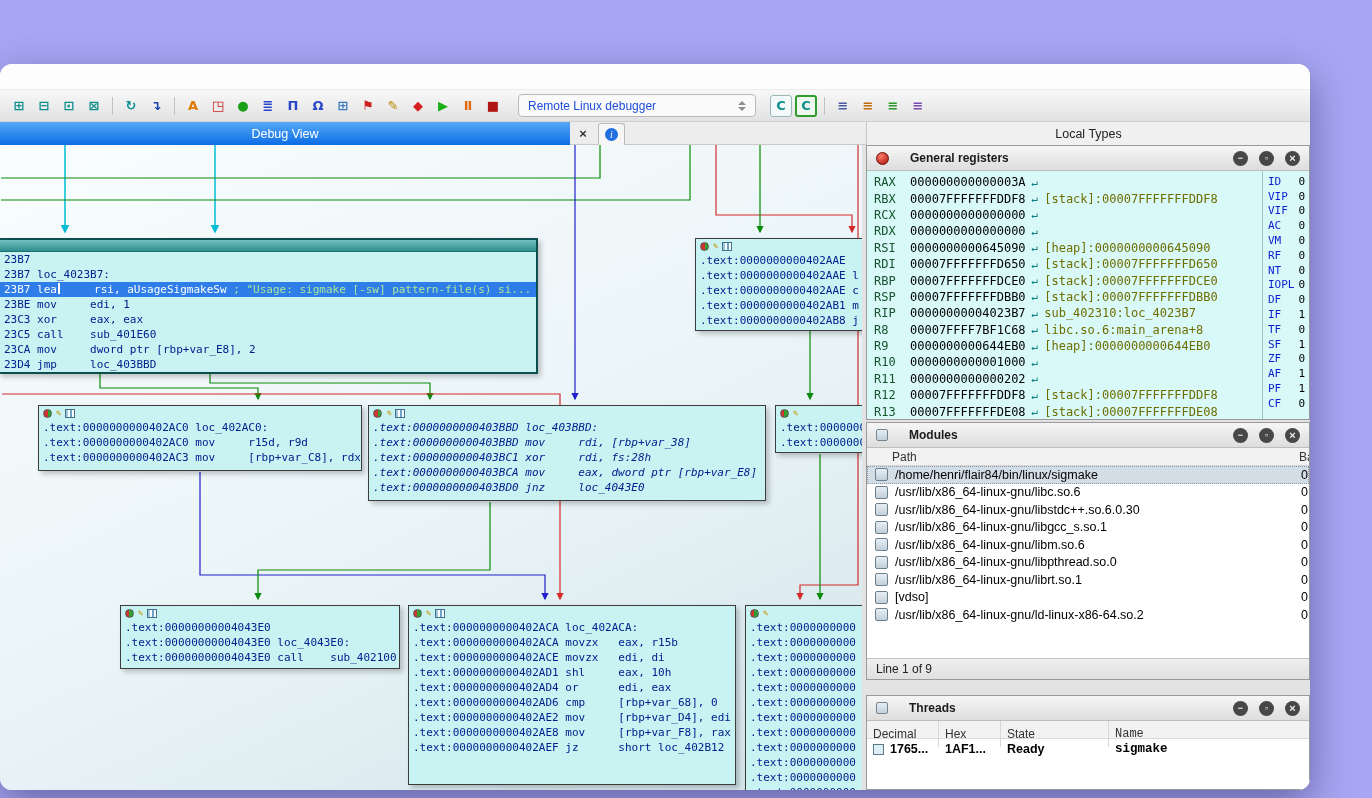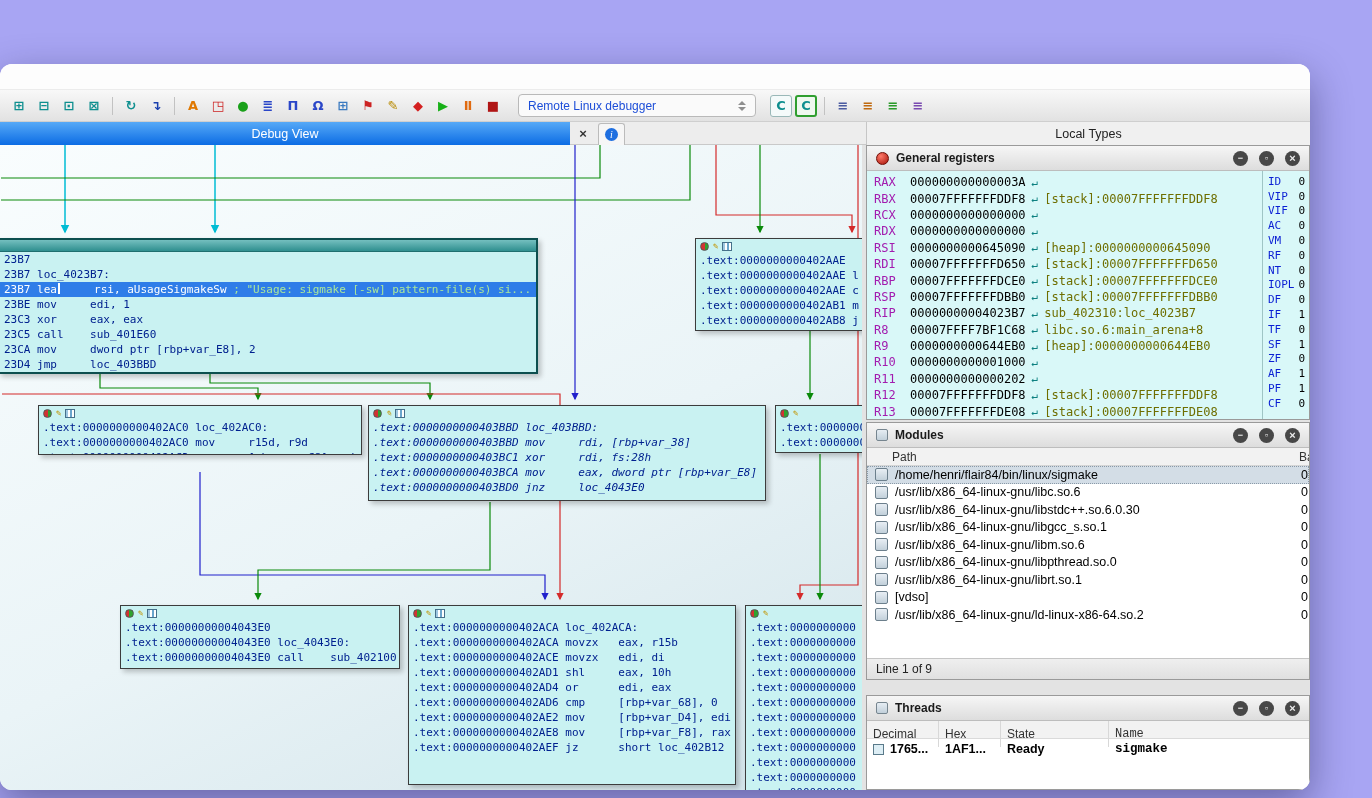--- a/index.html
+++ b/index.html
@@ -82,38 +82,38 @@
 
   
   .rightcol{flex:1;background:#e3e3e3;position:relative;}
   .panel{position:absolute;left:4px;right:0;border:1px solid #9a9a9a;background:#fff;
     display:flex;flex-direction:column;overflow:hidden;}
   .panel-regs{top:0;height:275px;}
   .panel-mods{top:277px;height:258px;}
   .panel-threads{top:550px;height:95px;}
   .ptitle{height:25px;background:linear-gradient(#f6f6f6,#dddddd);
     border-bottom:1px solid #bdbdbd;display:flex;align-items:center;
-    padding:0 9px;gap:7px;font-size:12px;font-weight:bold;color:#1a1a1a;flex:none;}
+    padding:0 9px;gap:21px;font-size:12px;font-weight:bold;color:#1a1a1a;flex:none;}
   .bug{width:13px;height:13px;border-radius:50%;
     background:radial-gradient(circle at 35% 30%,#ff7a6a,#a51208);border:1px solid #6e0c04;}
   .pmico{width:12px;height:12px;background:linear-gradient(#e6edf3,#c2d0da);
     border:1px solid #76858f;border-radius:2px;}
   .pbtns{margin-left:auto;display:flex;gap:11px;}
   .pbtn{width:15px;height:15px;border-radius:50%;background:#474747;color:#efefef;
     display:flex;align-items:center;justify-content:center;font-size:9px;line-height:9px;}
   .pbtn-min::before{content:"−";}
   .pbtn-float::before{content:"▫";}
   .pbtn-close::before{content:"×";font-size:11px;}
 
   
   .regs-body{flex:1;background:#d9f8f8;position:relative;overflow:hidden;
     font-family:"DejaVu Sans Mono",monospace;font-size:12px;padding:3px 0 0 7px;}
   .reg-rows{margin-right:48px;overflow:hidden;}
   .reg-row{height:16.4px;display:flex;align-items:center;white-space:pre;overflow:hidden;}
-  .reg-n{color:#a21caf;width:36px;flex:none;}
+  .reg-n{color:#14532d;width:36px;flex:none;}
   .reg-v{color:#000;}
   .reg-e{color:#0c8080;margin:0 6px;font-size:11px;}
   .reg-e::before{content:"↵";}
   .reg-a{color:#6e6e00;white-space:pre;}
   .flags{position:absolute;top:0;right:0;width:47px;height:100%;
     border-left:1px solid #9fc5c5;padding:3px 3px 0 5px;background:#d9f8f8;}
   .flag-row{height:14.8px;display:flex;font-size:11px;align-items:center;justify-content:space-between;}
   .flag-n{color:#0a1fd4;width:30px;}
   .flag-v{color:#000;margin-left:auto;padding-right:1px;}
 
@@ -274,21 +274,21 @@
           </div>
         <div>
             <div class="line"><span>.text:0000000000402AAE</span></div>
             <div class="line"><span>.text:0000000000402AAE l</span></div>
             <div class="line"><span>.text:0000000000402AAE c</span></div>
             <div class="line"><span>.text:0000000000402AB1 m</span></div>
             <div class="line"><span>.text:0000000000402AB8 j</span></div>
           </div>
       </div>
 
-      <div class="gb" style="left:38px;top:260px;width:324px;height:50px;">
+      <div class="gb" style="left:38px;top:260px;width:324px;height:66px;">
         <div class="bhdr">
             <span class="hi1"></span>
             <span class="hi2"></span>
             <span class="hi3"></span>
           </div>
         <div>
             <div class="line"><span>.text:0000000000402AC0 loc_402AC0:</span></div>
             <div class="line"><span>.text:0000000000402AC0 mov     r15d, r9d</span></div>
             <div class="line"><span>.text:0000000000402AC3 mov     [rbp+var_C8], rdx</span></div>
           </div>

